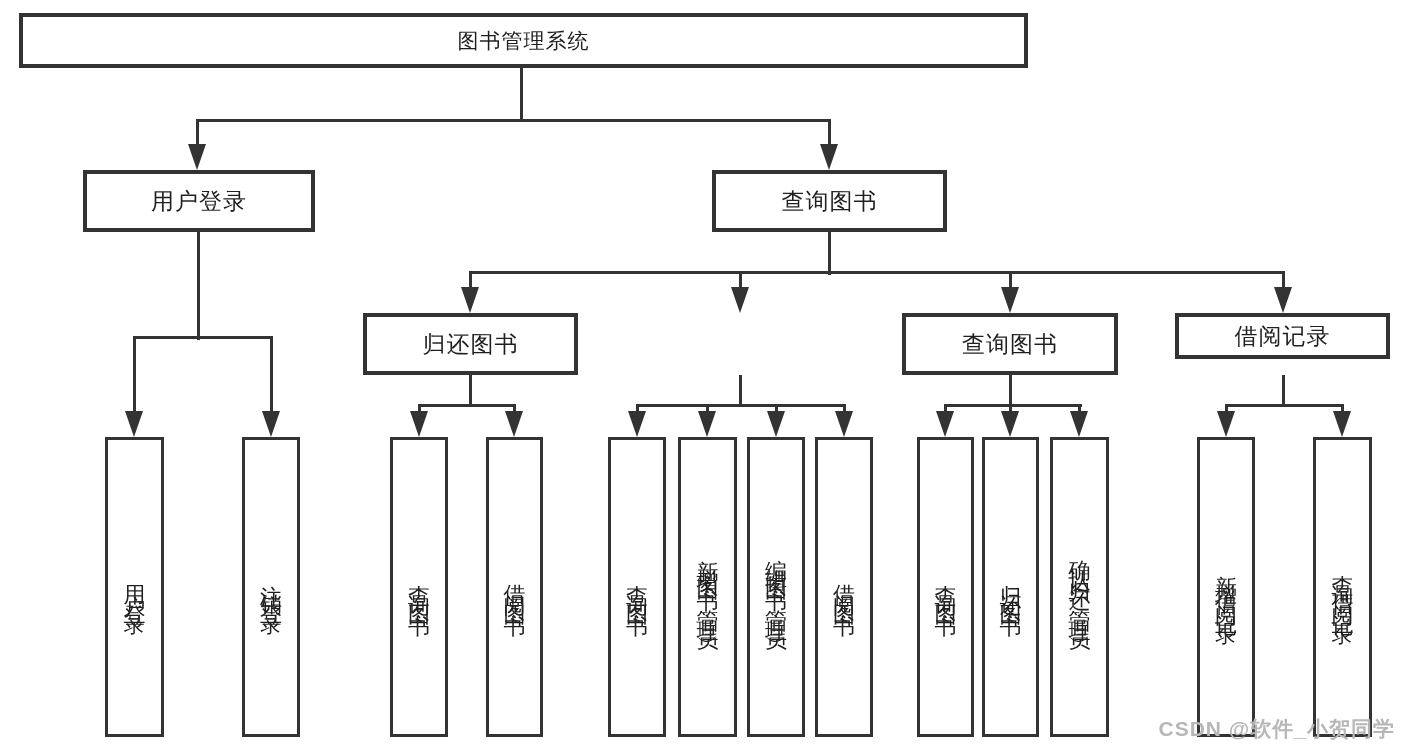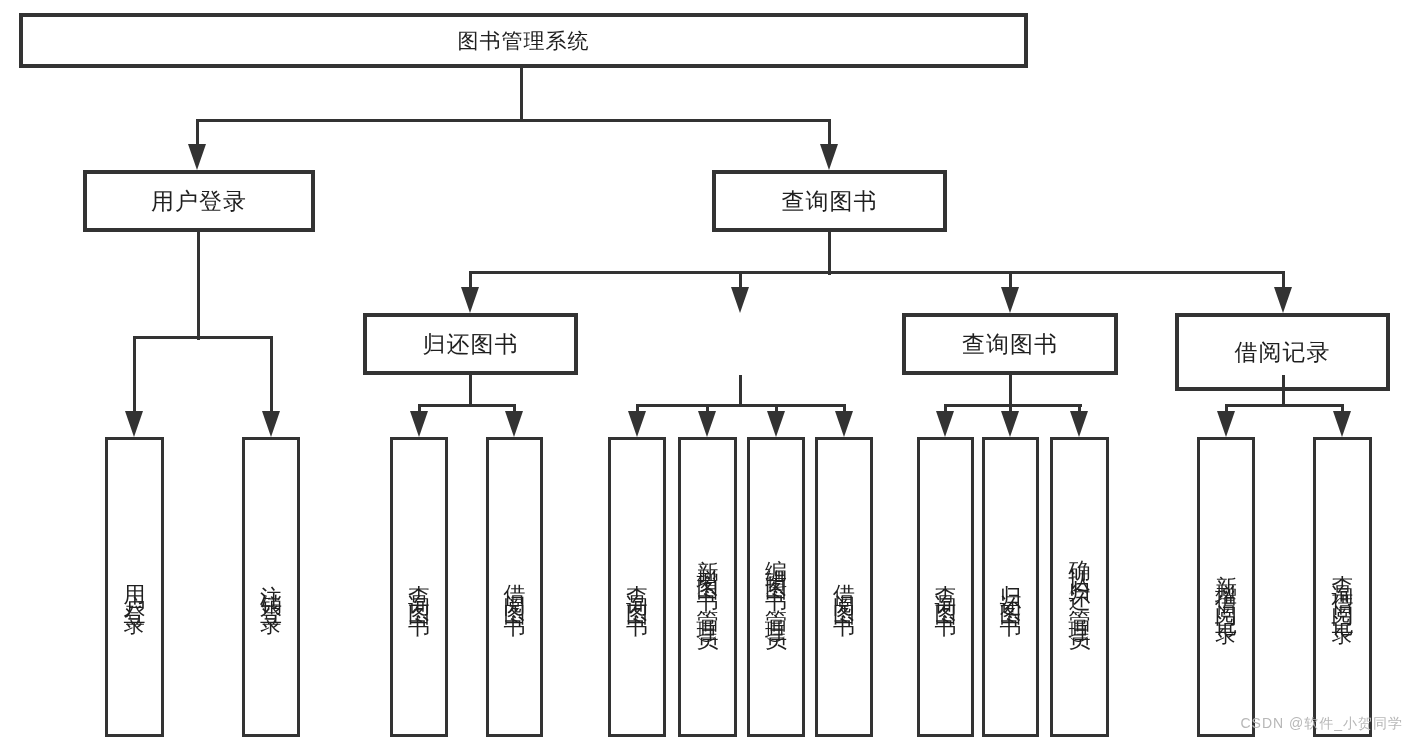--- a/index.html
+++ b/index.html
@@ -19,22 +19,22 @@
     font-size:22px;line-height:1.0;letter-spacing:10px;white-space:nowrap;
   }
   .hline{position:absolute;height:3px;background:#333333;}
   .vline{position:absolute;width:3px;background:#333333;}
   .arrow{
     position:absolute;width:0;height:0;
     border-left:9px solid transparent;border-right:9px solid transparent;
     border-top:26px solid #333333;
   }
   .watermark{
-    position:absolute;top:715px;right:2px;z-index:10;
-    font-size:14px;color:#b7b7b7;letter-spacing:1px;
+    position:absolute;top:715px;right:10px;z-index:10;
+    font-size:21px;color:#b7b7b7;letter-spacing:1px;font-weight:bold;
   }
 </style>
 </head>
 <body>
 
 <div class="canvas">
 
   <div class="box hbox root" style="left:19px;top:13px;width:1009px;height:55px">
     <span>图书管理系统</span>
   </div>
@@ -70,21 +70,21 @@
   <div class="arrow" style="left:1001px;top:287px"></div>
   <div class="vline" style="left:1282px;top:272px;height:20px"></div>
   <div class="arrow" style="left:1274px;top:287px"></div>
 
   <div class="box hbox" style="left:363px;top:313px;width:215px;height:62px">
     <span>归还图书</span>
   </div>
   <div class="box hbox" style="left:902px;top:313px;width:216px;height:62px">
     <span>查询图书</span>
   </div>
-  <div class="box hbox" style="left:1175px;top:313px;width:215px;height:78px">
+  <div class="box hbox" style="left:1175px;top:313px;width:215px;height:46px">
     <span>借阅记录</span>
   </div>
 
   <div class="vline" style="left:469px;top:375px;height:32px"></div>
   <div class="hline" style="left:418px;top:404px;width:98px"></div>
   <div class="vline" style="left:418px;top:405px;height:10px"></div>
   <div class="arrow" style="left:410px;top:411px"></div>
   <div class="vline" style="left:513px;top:405px;height:10px"></div>
   <div class="arrow" style="left:505px;top:411px"></div>
 

